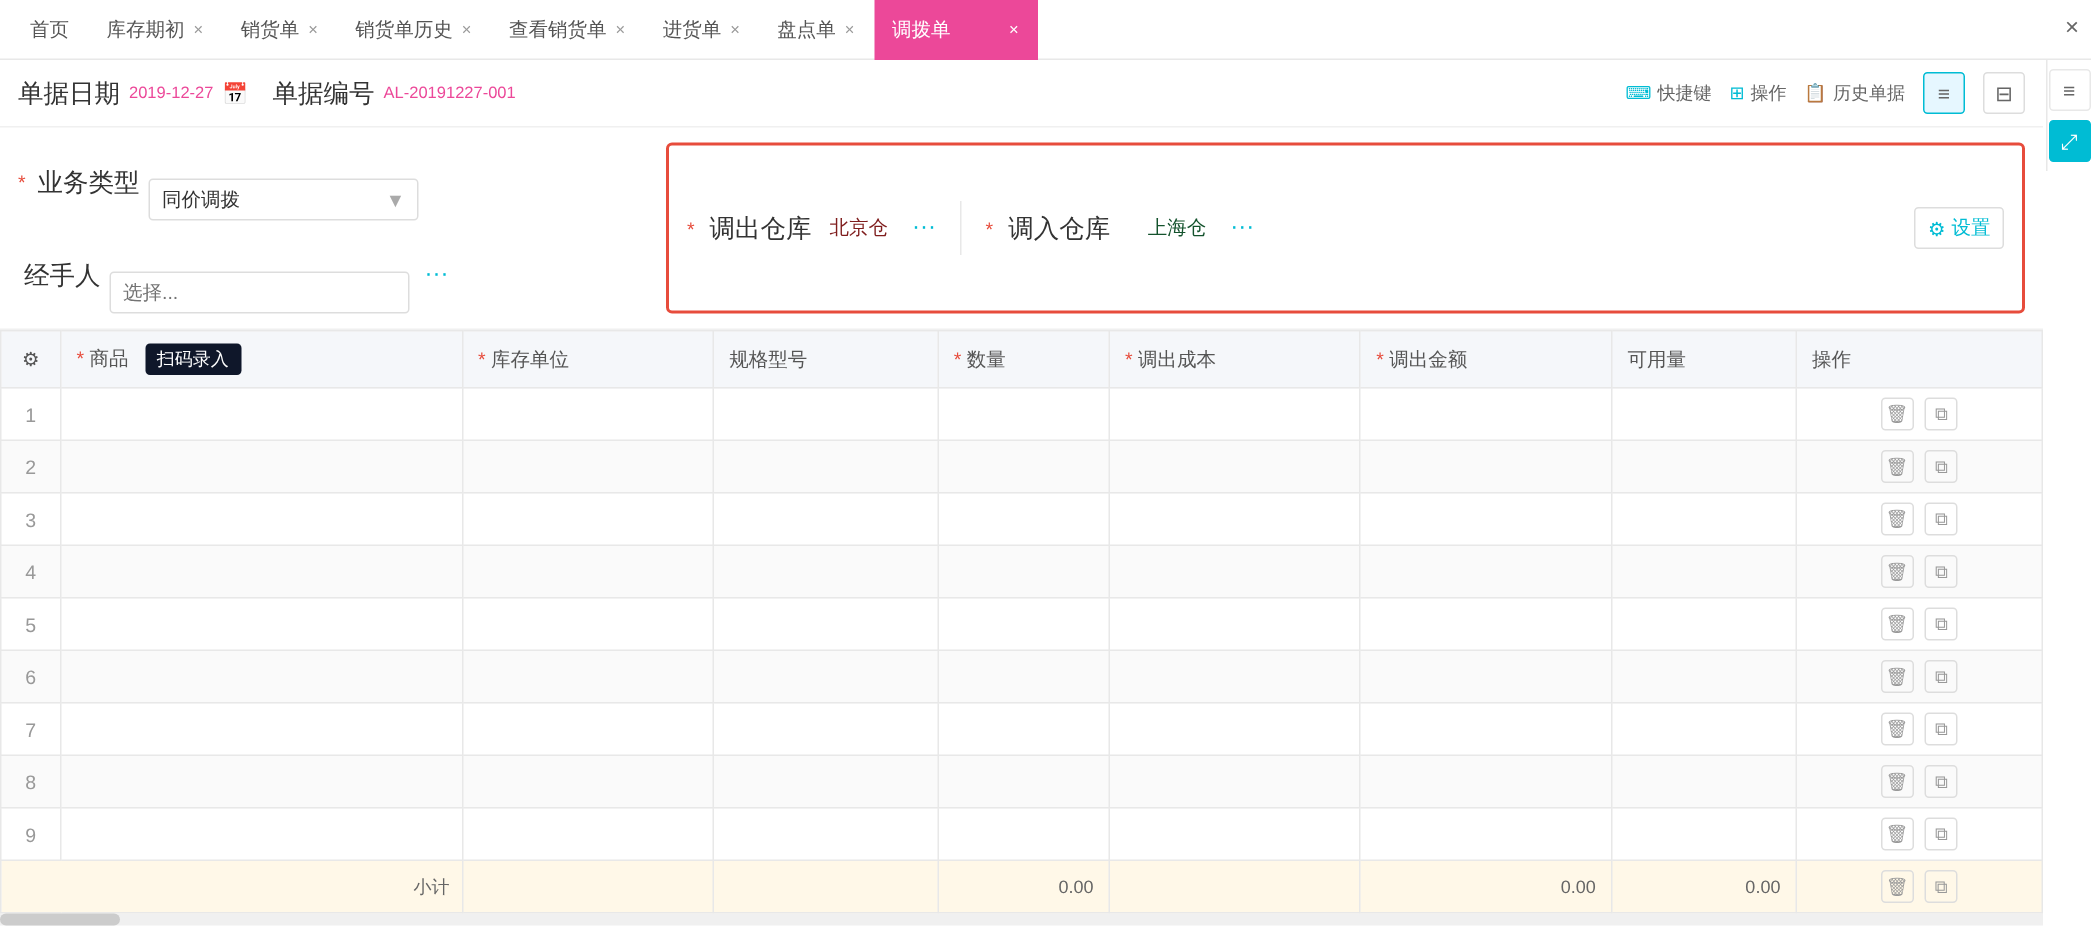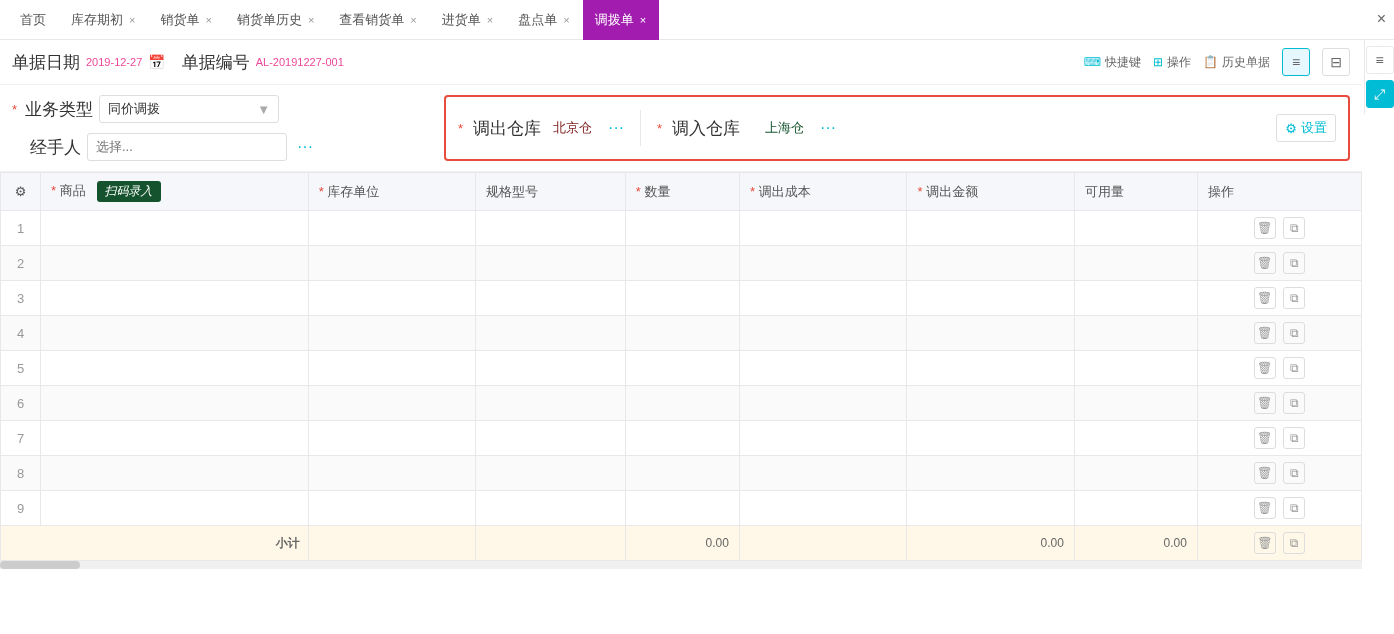--- a/index.html
+++ b/index.html
@@ -17,23 +17,24 @@
       display: flex; align-items: center;
       padding: 11px 12px;
       height: 40px;
       cursor: pointer;
       font-size: 13px;
       color: #555;
       border-right: 1px solid transparent;
       white-space: nowrap;
     }
     .tab-item.active {
-      background: #a21caf;
+      background: #ec4899;
       color: #fff;
       border-radius: 0;
+      gap: 33px;
     }
     .tab-close {
       margin-left: 6px;
       font-size: 11px;
       color: #999;
       cursor: pointer;
     }
     .tab-item.active .tab-close { color: #fff; }
     .tab-close-main {
       position: absolute; right: 8px; top: 10px;
@@ -90,20 +91,21 @@
       display: flex; align-items: center; gap: 6px;
     }
     .required-star { color: #e74c3c; margin-right: 2px; }
     .field-select {
       border: 1px solid #ddd; border-radius: 3px;
       padding: 4px 8px; font-size: 13px;
       min-width: 140px;
       background: #fff;
       display: flex; align-items: center; justify-content: space-between;
       cursor: pointer;
+      margin-top: 24px;
     }
     .more-dots { color: #00bcd4; font-size: 16px; cursor: pointer; margin-left: 4px; }
     .divider-v { width: 1px; background: #e8e8e8; height: 36px; margin: 0 8px; }
     .settings-btn {
       display: flex; align-items: center; gap: 4px;
       border: 1px solid #ddd; border-radius: 3px;
       padding: 4px 8px; cursor: pointer;
       color: #00bcd4; font-size: 13px;
       margin-left: auto;
     }
@@ -140,29 +142,29 @@
       display: inline-flex; align-items: center; justify-content: center;
       width: 22px; height: 22px;
       border: 1px solid #ddd; border-radius: 3px;
       cursor: pointer; color: #999; font-size: 12px; margin: 0 2px;
     }
     .th-settings {
       width: 36px; text-align: center;
     }
     .required-col { color: #e74c3c; }
     .scan-btn {
-      background: #14532d; color: #fff;
+      background: #0f172a; color: #fff;
       border: none; border-radius: 3px;
-      padding: 2px 8px; font-size: 12px; cursor: pointer; font-style: italic;
+      padding: 2px 8px; font-size: 12px; cursor: pointer;
     }
     .subtotal-row td {
       background: #fff8e8 !important;
       font-size: 12px; color: #666;
     }
-    .subtotal-row td:first-child { text-align: right; padding-right: 8px; font-weight: bold; }
+    .subtotal-row td:first-child { text-align: right; padding-right: 8px; }
 
     
     .right-sidebar {
       position: fixed; right: 0; top: 40px;
       width: 30px;
       display: flex; flex-direction: column; align-items: center;
       gap: 2px; padding: 4px 0;
       background: #fff;
       border-left: 1px solid #e8e8e8;
     }
@@ -267,21 +269,21 @@
       <div class="form-left">
         <div class="form-field">
           <span class="required-star">*</span>
           <span class="field-label">业务类型</span>
           <div class="field-select" style="min-width:180px">
             <span>同价调拨</span>
             <span style="color:#aaa; margin-left:8px;">▼</span>
           </div>
         </div>
         <div class="form-field">
-          <span class="field-label" style="margin-left:18px;">经手人</span>
+          <span class="field-label" style="margin-left:4px;">经手人</span>
           <div class="field-select" style="min-width:200px; color:#737373;">
             <span>选择...</span>
           </div>
           <span class="more-dots">···</span>
         </div>
       </div>
 
       <div class="form-right">
         <span class="required-star">*</span>
         <span class="field-label">调出仓库</span>

